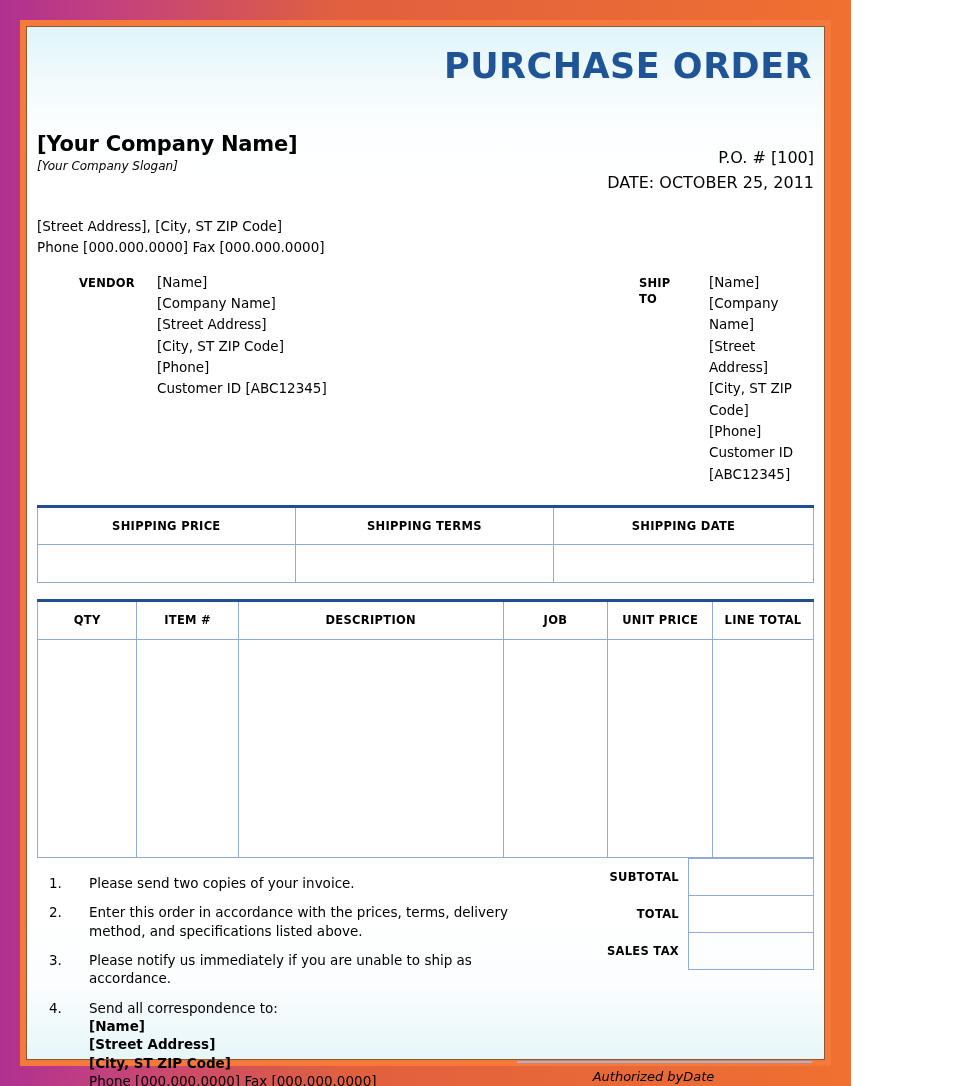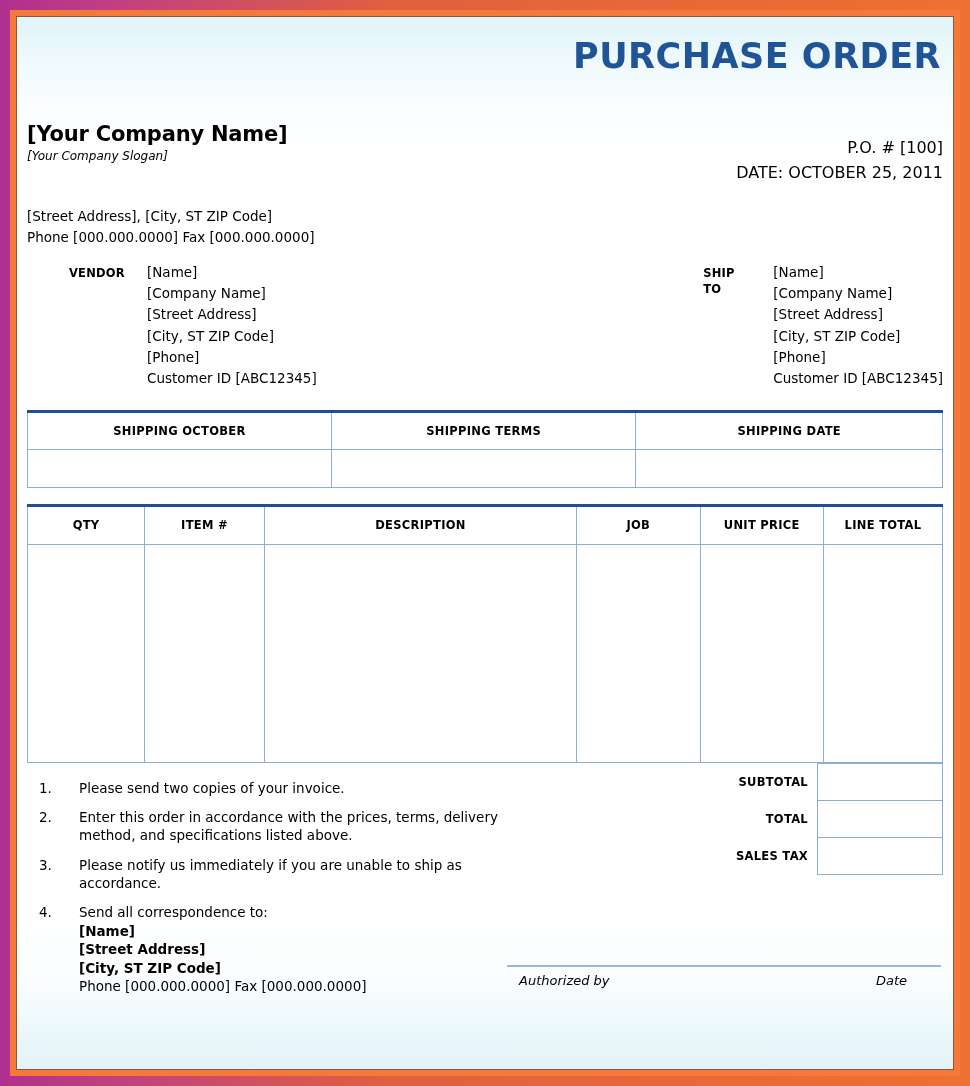--- a/index.html
+++ b/index.html
@@ -8,24 +8,24 @@
     width: 970px;
     height: 1086px;
     font-family: "DejaVu Sans", "Liberation Sans", sans-serif;
     background: #ffffff;
     overflow: hidden;
   }
 
   
   #page-frame {
     position: relative;
-    width: 970px;
+    width: 851px;
     height: 1086px;
     background: linear-gradient(90deg,#b0308f 0%, #c2407f 12%, #e0603f 40%, #ef7030 100%);
-    padding: 10px;
+    padding: 20px;
   }
   #frame-orange {
     position: relative;
     width: 100%;
     height: 100%;
     background: #f4793a;
     padding: 6px;
   }
   #frame-inner-line {
     position: relative;
@@ -206,21 +206,21 @@
     right: 0;
     bottom: 18px;
     padding-left: 0;
   }
   #sig-rule {
     border-top: 2px solid #9bb6dc;
     margin: 0 2px 0 0;
   }
   #sig-labels {
     display: flex;
-    justify-content: space-between;
+    justify-content: center;
     font-size: 13px;
     font-style: italic;
     padding: 6px 36px 0 12px;
     color: #000;
   }
 </style>
 </head>
 <body>
 
 <div id="page-frame">
@@ -276,21 +276,21 @@
 
     <div id="ship-table-wrap">
       <table class="tbl topbar" id="ship-table">
         <colgroup>
                 <col style="width:33.2%">
                 <col style="width:33.3%">
                 <col style="width:33.5%">
               </colgroup>
         <thead>
           <tr>
-            <th>SHIPPING OCTOBER</th>
+            <th>SHIPPING PRICE</th>
             <th>SHIPPING TERMS</th>
             <th>SHIPPING DATE</th>
           </tr>
         </thead>
         <tbody>
           <tr>
             <td></td>
             <td></td>
             <td></td>
           </tr>

